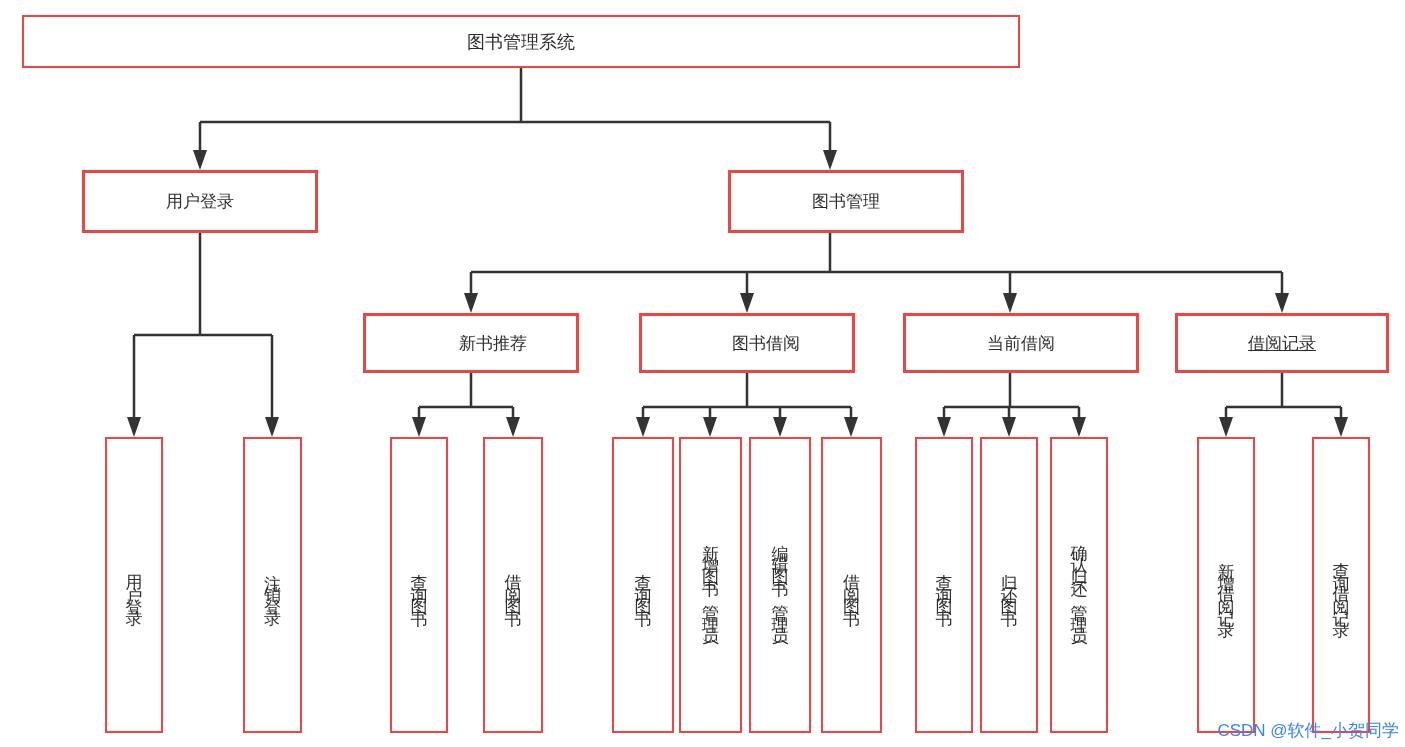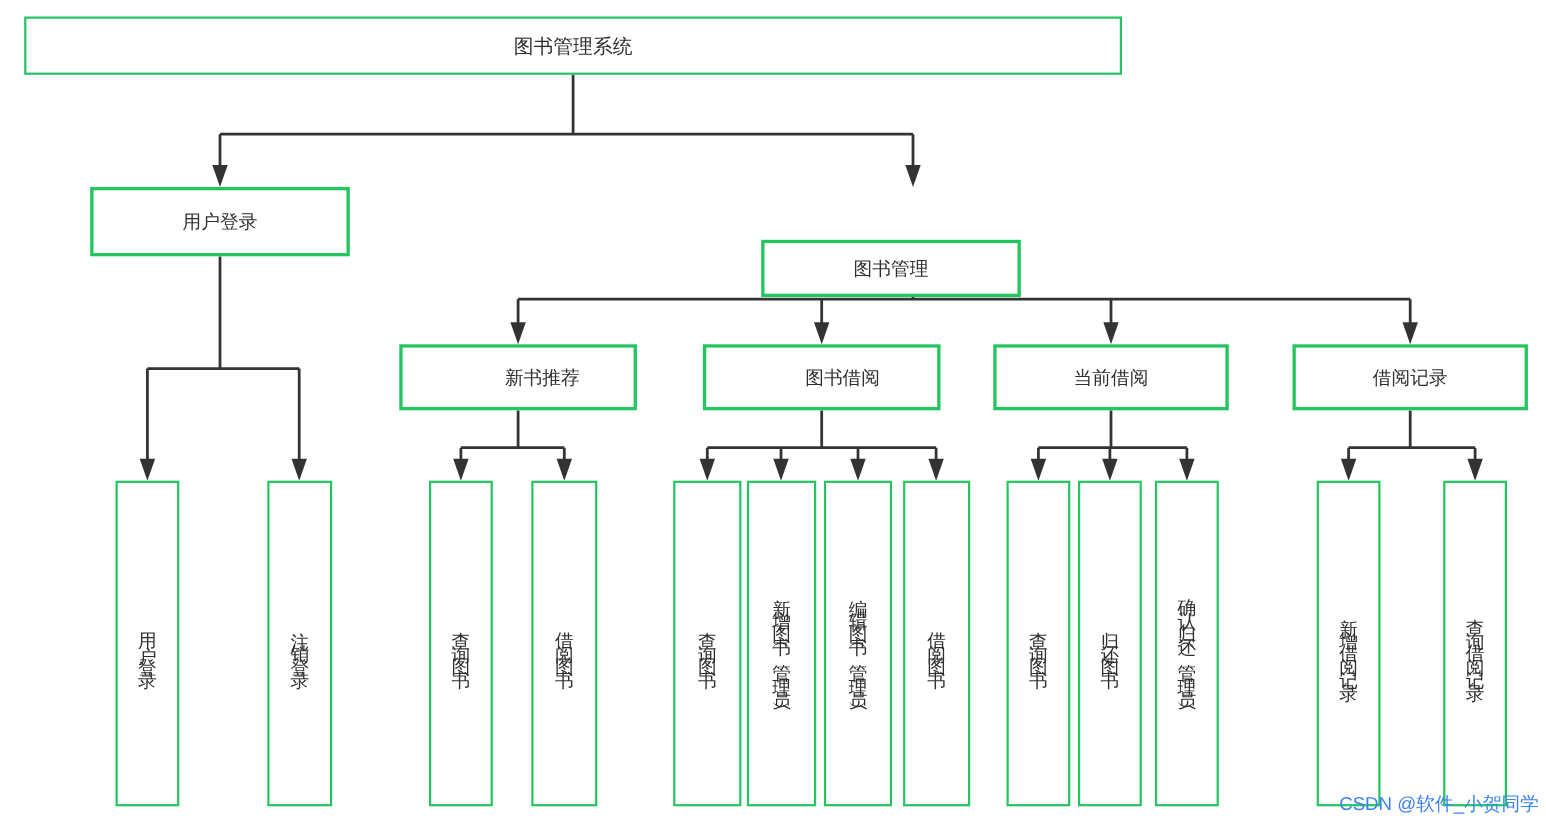--- a/index.html
+++ b/index.html
@@ -21,21 +21,21 @@
   .connectors path {
     fill: none;
     stroke: #333333;
     stroke-width: 2.5;
   }
   .connectors polygon { fill: #333333; }
   .node {
     position: absolute;
     box-sizing: border-box;
     background: #ffffff;
-    border: 3px solid #22c55e;
+    border: 3px solid #ef4444;
     display: flex;
     align-items: center;
     justify-content: center;
     font-size: 17px;
     color: #2e2e2e;
     text-align: center;
     white-space: nowrap;
   }
   .node.root {
     border-width: 2px;
@@ -100,26 +100,26 @@
     <g>
       <path d="M1282 373 V407 M1226 407 H1341 M1226 407 V419 M1341 407 V419"></path>
       <polygon points="1219,417 1233,417 1226,437"></polygon>
       <polygon points="1334,417 1348,417 1341,437"></polygon>
     </g>
   </svg>
 
   <div class="node root" style="left:22px; top:15px; width:998px; height:53px;">图书管理系统</div>
 
   <div class="node" style="left:82px; top:170px; width:236px; height:63px;">用户登录</div>
-  <div class="node" style="left:692px; top:170px; width:236px; height:52px;margin-top:48px;">图书管理</div>
+  <div class="node" style="left:728px; top:170px; width:236px; height:63px;">图书管理</div>
 
   <div class="node" style="left:363px; top:313px; width:216px; height:60px;padding-left:44px;">新书推荐</div>
   <div class="node" style="left:639px; top:313px; width:216px; height:60px;padding-left:38px;">图书借阅</div>
-  <div class="node" style="left:903px; top:313px; width:214px; height:60px;">当前借阅</div>
-  <div class="node" style="left:1175px; top:313px; width:214px; height:60px;">借阅记录</div>
+  <div class="node" style="left:903px; top:313px; width:236px; height:60px;">当前借阅</div>
+  <div class="node" style="left:1175px; top:313px; width:214px; height:60px;text-decoration:underline;">借阅记录</div>
 
   <div class="node leaf" style="left:105px; top:437px; width:58px; height:296px;">用户登录</div>
   <div class="node leaf" style="left:243px; top:437px; width:59px; height:296px;">注销登录</div>
 
   <div class="node leaf" style="left:390px; top:437px; width:58px; height:296px;">查询图书</div>
   <div class="node leaf" style="left:483px; top:437px; width:60px; height:296px;">借阅图书</div>
 
   <div class="node leaf" style="left:612px; top:437px; width:62px; height:296px;">查询图书</div>
   <div class="node leaf" style="left:679px; top:437px; width:63px; height:296px;">新增图书（管理员）</div>
   <div class="node leaf" style="left:749px; top:437px; width:62px; height:296px;">编辑图书（管理员）</div>

